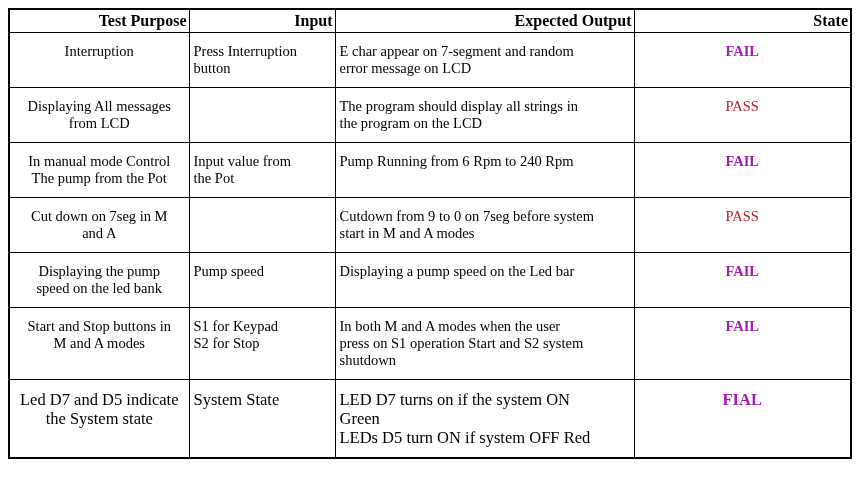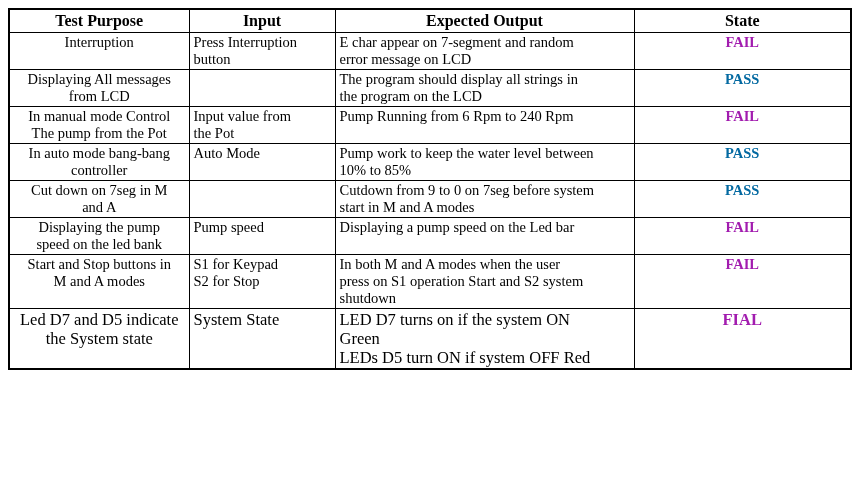--- a/index.html
+++ b/index.html
@@ -24,40 +24,40 @@
   table.test-table td {
     border: 1px solid #000;
     vertical-align: top;
     white-space: pre-line;
     color: #000;
   }
   table.test-table th {
     font-size: 16px;
     line-height: 20px;
     font-weight: bold;
-    text-align: center;
+    text-align: right;
     padding: 1px 2px;
   }
   table.test-table td {
     font-size: 14.5px;
     line-height: 17px;
-    padding: 1px 4px;
+    padding: 10px 4px;
   }
   td.col-purpose { text-align: center; }
   td.col-input   { text-align: left; }
   td.col-expected{ text-align: left; }
   td.col-state   { text-align: center; }
   tr.row-large td { font-size: 16.5px; line-height: 19px; }
   .state-fail {
     color: #a21caf;
     font-weight: bold;
   }
   .state-pass {
-    color: #0369a1;
-    font-weight: bold;
+    color: #b91c1c;
+    font-weight: normal;
   }
 </style>
 </head>
 <body>
 
 <div class="doc-wrap">
   <table class="test-table">
     <colgroup>
       <col style="width:180px">
       <col style="width:146px">
@@ -91,28 +91,20 @@
       </tr>
       <tr>
         <td class="col-purpose">In manual mode Control
 The pump from the Pot</td>
         <td class="col-input">Input value from
 the Pot</td>
         <td class="col-expected">Pump Running from 6 Rpm to 240 Rpm</td>
         <td class="col-state"><span class="state-fail">FAIL</span></td>
       </tr>
       <tr>
-        <td class="col-purpose">In auto mode bang-bang
-controller</td>
-        <td class="col-input">Auto Mode</td>
-        <td class="col-expected">Pump work to keep the water level between
-10% to 85%</td>
-        <td class="col-state"><span class="state-pass">PASS</span></td>
-      </tr>
-      <tr>
         <td class="col-purpose">Cut down on 7seg in M
 and A</td>
         <td class="col-input"></td>
         <td class="col-expected">Cutdown from 9 to 0 on 7seg before system
 start in M and A modes</td>
         <td class="col-state"><span class="state-pass">PASS</span></td>
       </tr>
       <tr>
         <td class="col-purpose">Displaying the pump
 speed on the led bank</td>

